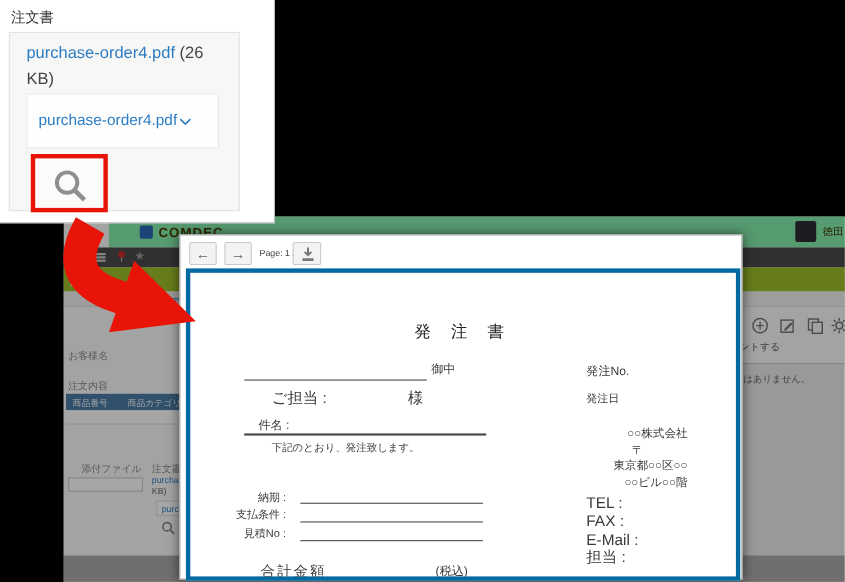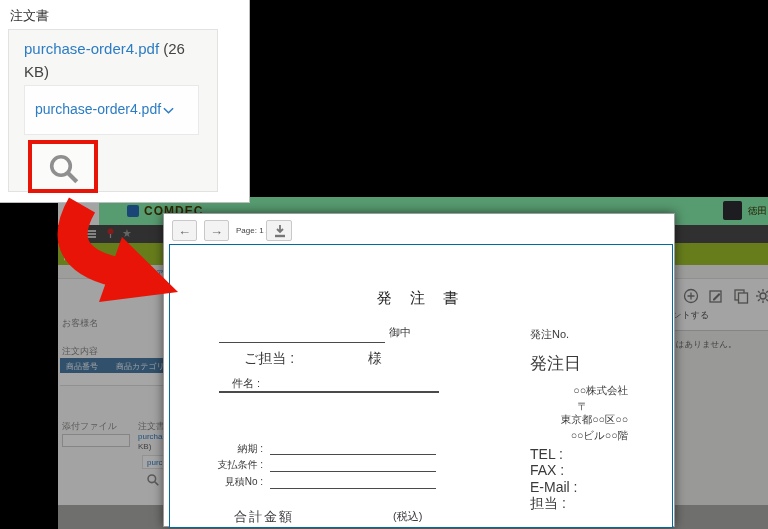--- a/index.html
+++ b/index.html
@@ -45,21 +45,21 @@
 
   .dim-overlay { position:absolute; left:58px; top:197px; width:710px; height:332px; background:rgba(0,0,0,0.35); z-index:2; pointer-events:none; }
 
   
   .modal { position:absolute; left:163px; top:213px; width:512px; height:314px; background:#fff; border:1px solid #9b9b9b; box-shadow:0 0 10px rgba(0,0,0,0.55); z-index:3; }
   .nav-btn { position:absolute; top:6px; width:25px; height:21px; background:#f3f3f3; border:1px solid #c8c8c8; border-radius:2px; font-size:13px; color:#666; text-align:center; line-height:19px; }
   .nav-back { left:8px; } .nav-fwd { left:40px; }
   .page-label { position:absolute; left:72px; top:12px; font-size:8px; color:#444; }
   .dl-btn { position:absolute; left:102px; top:6px; width:26px; height:21px; background:#f3f3f3; border:1px solid #c8c8c8; border-radius:2px; color:#777; }
   .dl-btn svg { position:absolute; left:6px; top:3px; }
-  .doc { position:absolute; left:5px; top:30px; width:504px; height:284px; background:#fff; border:1px solid #0369a1; overflow:hidden; color:#3a3a3a; }
+  .doc { position:absolute; left:5px; top:30px; width:504px; height:284px; background:#fff; border:4px solid #0369a1; overflow:hidden; color:#3a3a3a; }
   .doc-title { position:absolute; left:0; top:44px; width:100%; text-align:center; font-size:15px; font-weight:500; letter-spacing:7px; color:#222; }
   .dline { position:absolute; background:#4a4a4a; height:1px; }
   .dtx { position:absolute; font-size:14px; }
   .rlab { position:absolute; right:409px; font-size:10px; white-space:nowrap; }
   .company-blk { position:absolute; right:44px; font-size:10.5px; text-align:right; white-space:nowrap; }
 
   
   .callout { position:absolute; left:0; top:0; width:250px; height:203px; background:#fff; border-right:1px solid #bdbdbd; border-bottom:1px solid #bdbdbd; z-index:4; }
   .co-label { position:absolute; left:10px; top:7px; font-size:13px; color:#333; }
   .co-group { position:absolute; left:8px; top:29px; width:210px; height:163px; background:#f7f7f6; border:1px solid #e2e2e2; }
@@ -133,21 +133,21 @@
         </svg>
       <div class="comment-btn-text">コメントする</div>
 
       <div class="fld-label" style="left:4px; top:38px">お客様名</div>
       <div class="fld-label" style="left:4px; top:66px">注文内容</div>
       <div class="tbl-head">
         <span style="left:6px">商品番号</span>
         <span style="left:56px">商品カテゴリ</span>
       </div>
       <div class="tbl-row"></div>
-      <div class="fld-label" style="left:4px; top:141px">添付ファイル</div>
+      <div class="fld-label" style="left:16px; top:141px">添付ファイル</div>
       <div class="empty-box"></div>
       <div class="fld-label" style="left:80px; top:141px">注文書</div>
       <div class="mini-file"><span>purchase-order4.pdf</span><span class="sz"> (26 KB)</span></div>
       <div class="mini-drop">purchase-order4.pdf</div>
       <svg class="mini-mag" viewBox="0 0 24 24">
           <circle cx="10" cy="10" r="6.5" fill="none" stroke="currentColor" stroke-width="2.6"></circle>
           <line x1="15" y1="15" x2="21" y2="21" stroke="currentColor" stroke-width="3"></line>
         </svg>
     </div>
     <div class="comment-panel">
@@ -169,32 +169,33 @@
         </svg>
     </div>
     <div class="doc">
       <div class="doc-title">発 注 書</div>
       <div class="dtx" style="left:219px; top:80px; font-size:11px">御中</div>
       <div class="dline" style="left:49px; top:97px; width:166px"></div>
       <div class="dtx" style="left:74px; top:105px">ご担当 :</div>
       <div class="dtx" style="left:198px; top:105px">様</div>
       <div class="dtx" style="left:62px; top:131px; font-size:11px">件名 :</div>
       <div class="dline" style="left:49px; top:146px; width:220px; height:2px"></div>
+      <div class="dtx" style="left:74px; top:153px; font-size:9.5px">下記のとおり、発注致します。</div>
 
       <div class="rlab" style="top:197px">納期 :</div>
       <div class="dline" style="left:100px; top:209px; width:166px"></div>
       <div class="rlab" style="top:213px">支払条件 :</div>
       <div class="dline" style="left:100px; top:226px; width:166px"></div>
       <div class="rlab" style="top:230px">見積No :</div>
       <div class="dline" style="left:100px; top:243px; width:166px"></div>
       <div class="dtx" style="left:64px; top:263px; font-size:13px; letter-spacing:2px">合計金額</div>
       <div class="dtx" style="left:223px; top:264px; font-size:11px">(税込)</div>
 
       <div class="dtx" style="left:360px; top:82px; font-size:11px">発注No.</div>
-      <div class="dtx" style="left:360px; top:107px; font-size:17px">発注日</div>
+      <div class="dtx" style="left:360px; top:107px; font-size:10px">発注日</div>
       <div class="company-blk" style="top:139px">○○株式会社</div>
       <div class="company-blk" style="top:155px; right:84px">〒</div>
       <div class="company-blk" style="top:168px">東京都○○区○○</div>
       <div class="company-blk" style="top:184px">○○ビル○○階</div>
       <div class="dtx" style="left:360px; top:201px">TEL :</div>
       <div class="dtx" style="left:360px; top:217px">FAX :</div>
       <div class="dtx" style="left:360px; top:234px">E-Mail :</div>
       <div class="dtx" style="left:360px; top:250px">担当 :</div>
     </div>
   </div>

